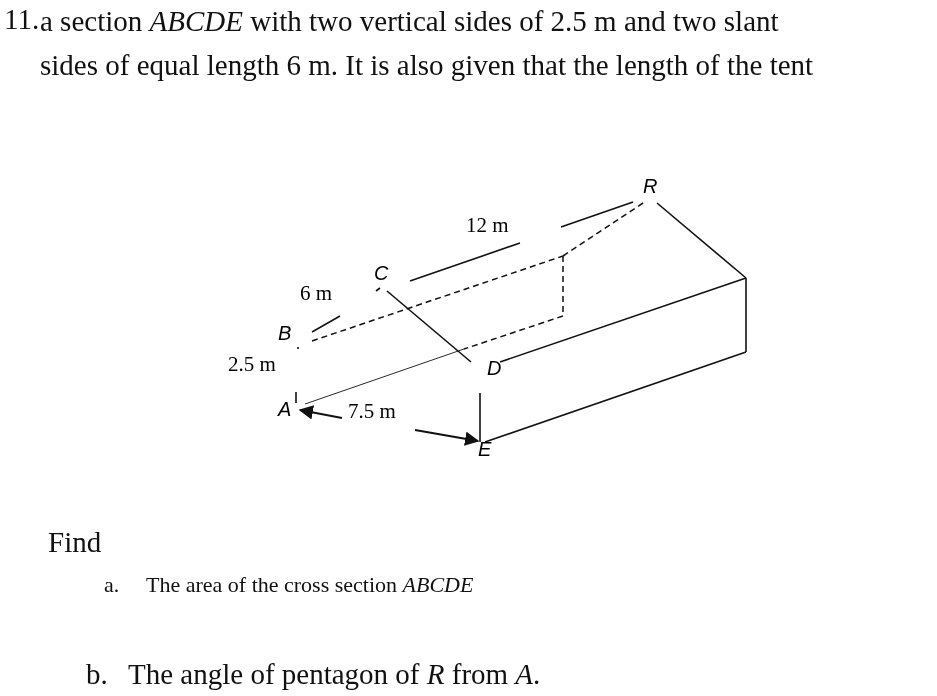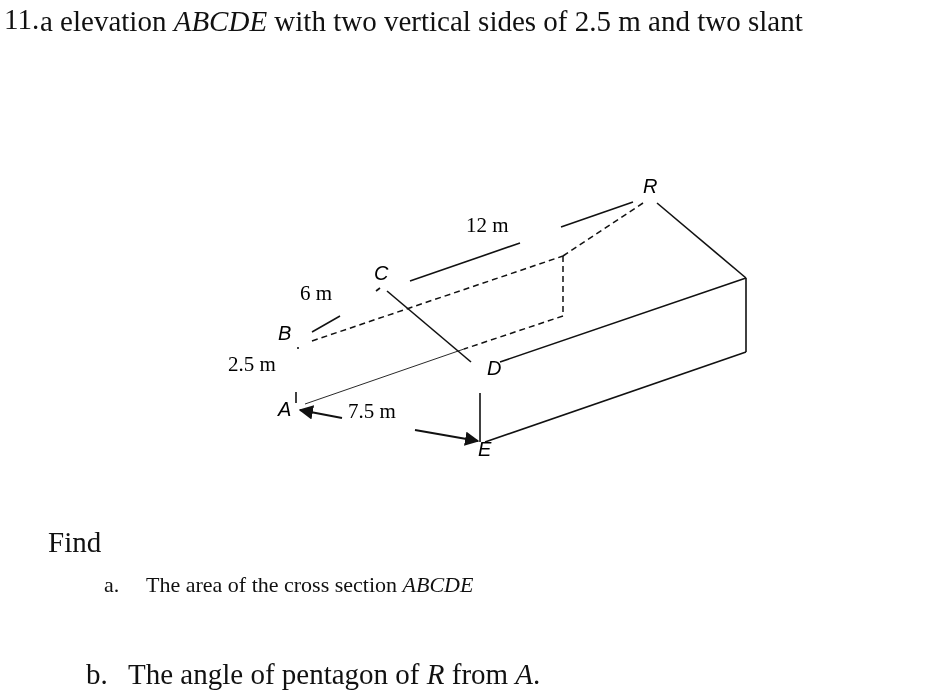--- a/index.html
+++ b/index.html
@@ -17,21 +17,22 @@
   svg.diagram { position: absolute; left: 0; top: 0; }
   .pt { font-family: "Liberation Sans", "DejaVu Sans", sans-serif; font-style: italic; font-size: 20px; }
   .dim { font-family: "Liberation Serif", "DejaVu Serif", serif; font-size: 21px; }
 </style>
 </head>
 <body>
 
 <div class="qnum">11.</div>
 
 <div class="para">
-  <span class="line"><span>a elevation </span><i>ABCDE</i><span> with two vertical sides of 2.5 m and two slant</span></span>
+  <span class="line"><span>a section </span><i>ABCDE</i><span> with two vertical sides of 2.5 m and two slant</span></span>
+  <span class="line"><span>sides of equal length 6 m. It is also given that the length of the tent</span></span>
 </div>
 
 <svg class="diagram" width="937" height="696" viewBox="0 0 937 696">
   <defs>
     <marker id="arrow" viewBox="0 0 10 10" refX="9" refY="5" markerWidth="8" markerHeight="8" orient="auto-start-reverse">
       <path d="M0,0 L10,5 L0,10 z" fill="#111"></path>
     </marker>
   </defs>
   <g stroke="#111" stroke-width="1.6" fill="none">
 

